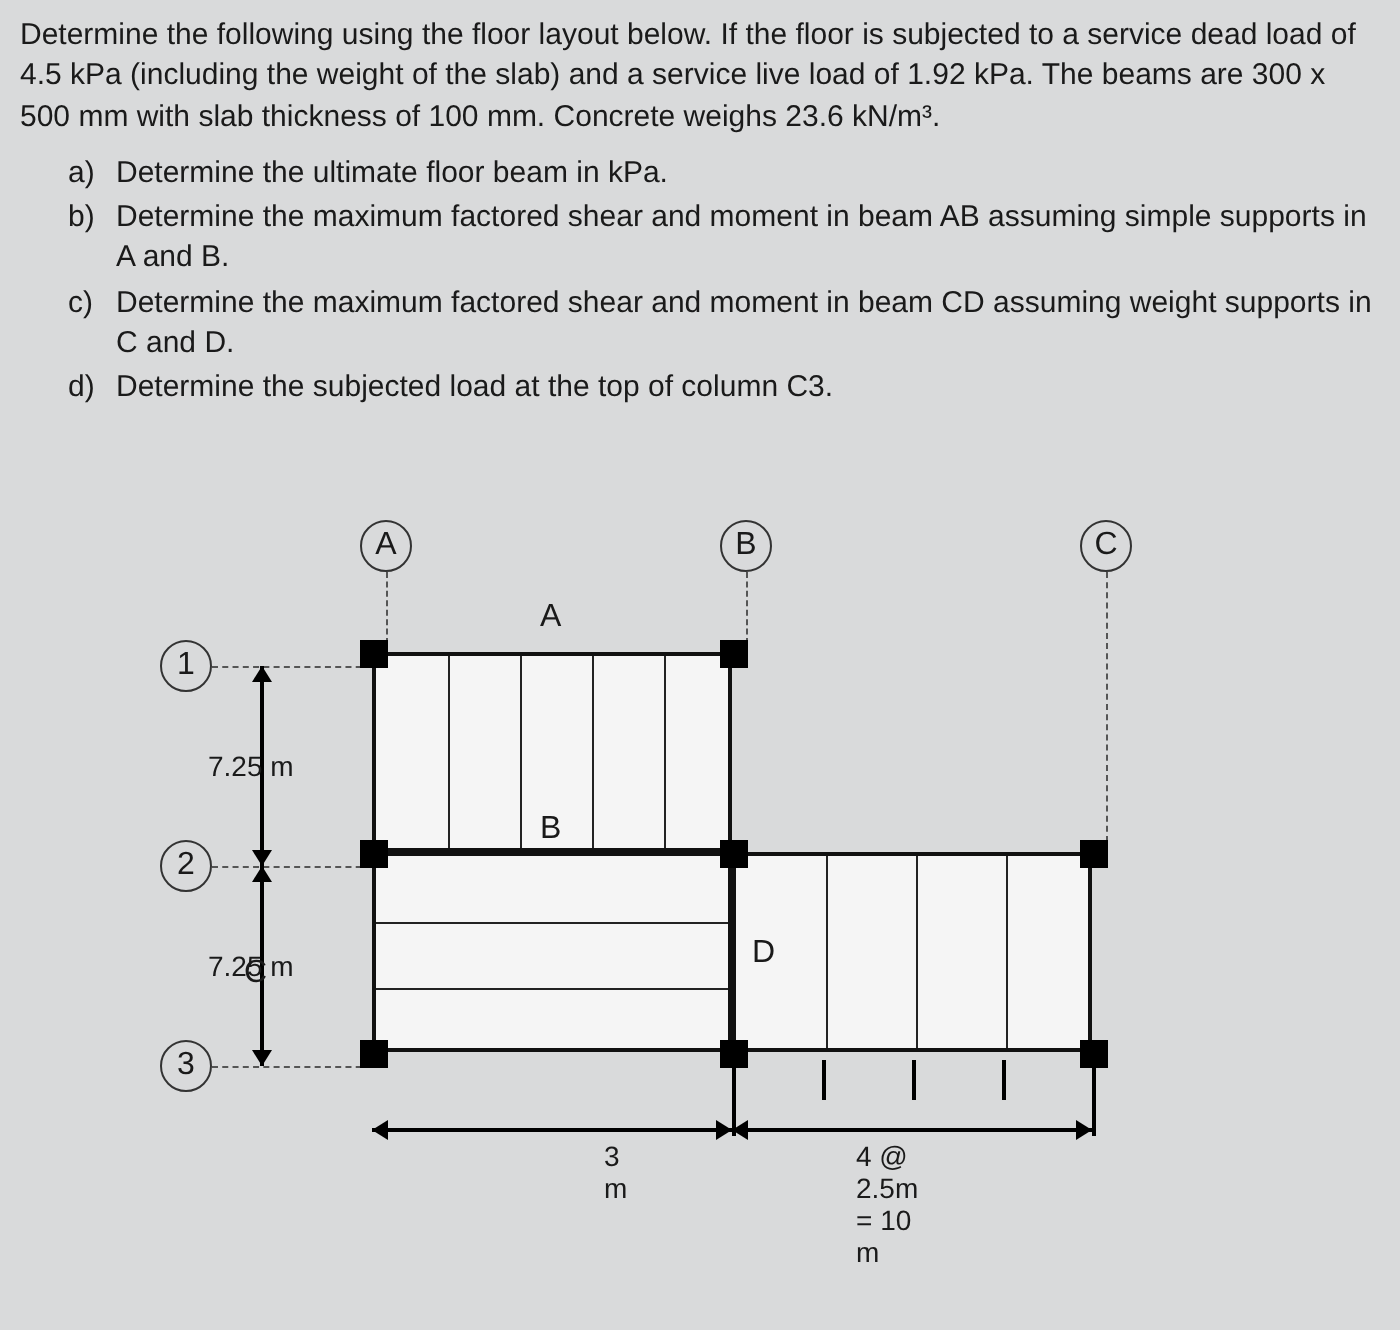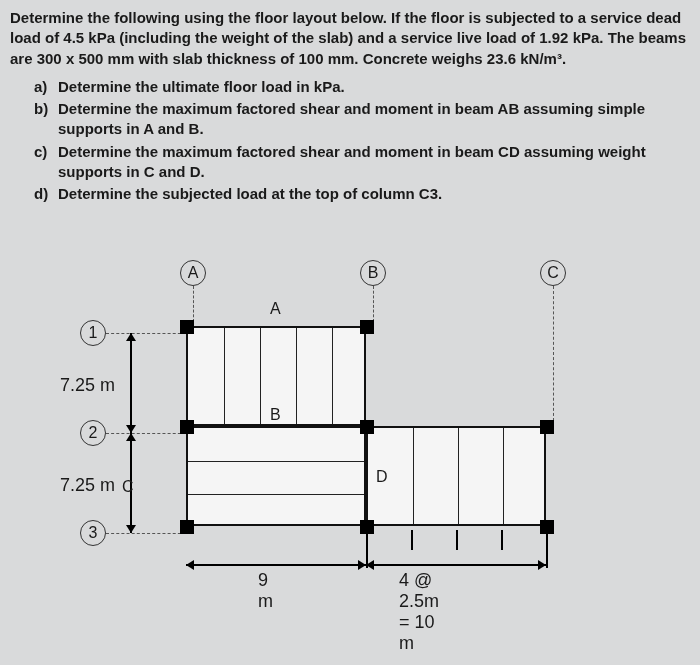--- a/index.html
+++ b/index.html
@@ -6,21 +6,21 @@
     body {
       width: 700px;
       height: 665px;
       background: #d9dadb;
       font-family: Arial, Helvetica, sans-serif;
       font-size: 15px;
       color: #1a1a1a;
       padding: 8px 10px;
       position: relative;
     }
-    .problem { line-height: 1.35; font-weight: bold; }
+    .problem { line-height: 1.35; }
     .questions { margin: 8px 0 0 24px; }
     .q-item { display: flex; margin-bottom: 2px; }
     .q-label { width: 24px; flex-shrink: 0; }
     .q-text { flex: 1; }
     
     
     .diagram {
       position: absolute;
       left: 60px;
       top: 260px;
@@ -42,21 +42,21 @@
       position: absolute;
       width: 26px; height: 26px;
       border: 1.5px solid #333;
       border-radius: 50%;
       display: flex;
       align-items: center;
       justify-content: center;
       font-size: 16px;
       background: #d9dadb;
     }
-    .dim-text { position: absolute; font-size: 18px; }
+    .dim-text { position: absolute; font-size: 14px; margin-left: 44px; }
     .plan-label { position: absolute; font-size: 16px; }
     
     
     .plan { position: absolute; left: 120px; top: 60px; }
     .bay {
       position: absolute;
       background: #f5f5f5;
       border: 2px solid #111;
     }
     .joist-v { position: absolute; width: 0; border-left: 1.5px solid #222; }
@@ -83,21 +83,21 @@
     .dashed-h { position: absolute; height: 0; border-top: 1.5px dashed #555; }
   </style>
 </head>
 <body>
 
 <div class="problem">
   <p>Determine the following using the floor layout below. If the floor is subjected to a service dead load of 4.5 kPa (including the weight of the slab) and a service live load of 1.92 kPa. The beams are 300 x 500 mm with slab thickness of 100 mm. Concrete weighs 23.6 kN/m³.</p>
   <div class="questions">
     <div class="q-item">
       <span class="q-label">a)</span>
-      <span class="q-text">Determine the ultimate floor load in kPa.</span>
+      <span class="q-text">Determine the ultimate floor beam in kPa.</span>
     </div>
     <div class="q-item">
       <span class="q-label">b)</span>
       <span class="q-text">Determine the maximum factored shear and moment in beam AB assuming simple supports in A and B.</span>
     </div>
     <div class="q-item">
       <span class="q-label">c)</span>
       <span class="q-text">Determine the maximum factored shear and moment in beam CD assuming weight supports in C and D.</span>
     </div>
     <div class="q-item">
@@ -165,26 +165,26 @@
     <div class="col" style="left:180px; top:200px;"></div>
     <div class="col" style="left:360px; top:200px;"></div>
 
     <div class="plan-label" style="left:90px; top:-20px;">A</div>
     <div class="plan-label" style="left:90px; top:86px;">B</div>
     <div class="plan-label" style="left:196px; top:148px;">D</div>
 
     <div class="arrow-l" style="left:6px; top:240px;"></div>
     <div class="dim-line" style="left:6px; top:244px; height:1.5px; width:180px;"></div>
     <div class="arrow-r" style="left:178px; top:240px;"></div>
-    <div class="dim-text" style="left:78px; top:250px;">9 m</div>
+    <div class="dim-text" style="left:78px; top:250px;">3 m</div>
 
     <div class="arrow-l" style="left:186px; top:240px;"></div>
     <div class="dim-line" style="left:186px; top:244px; height:1.5px; width:180px;"></div>
     <div class="arrow-r" style="left:358px; top:240px;"></div>
-    <div class="dim-text" style="left:219px; top:250px;">4 @ 2.5m = 10 m</div>
+    <div class="dim-text" style="left:204px; top:250px;">4 @ 2.5m = 10 m</div>
 
     <div class="dim-line" style="left:186px; top:210px; width:1.5px; height:38px;"></div>
     <div class="dim-line" style="left:231px; top:210px; width:1.5px; height:20px;"></div>
     <div class="dim-line" style="left:276px; top:210px; width:1.5px; height:20px;"></div>
     <div class="dim-line" style="left:321px; top:210px; width:1.5px; height:20px;"></div>
     <div class="dim-line" style="left:366px; top:210px; width:1.5px; height:38px;"></div>
   </div>
 
 </div>
 

